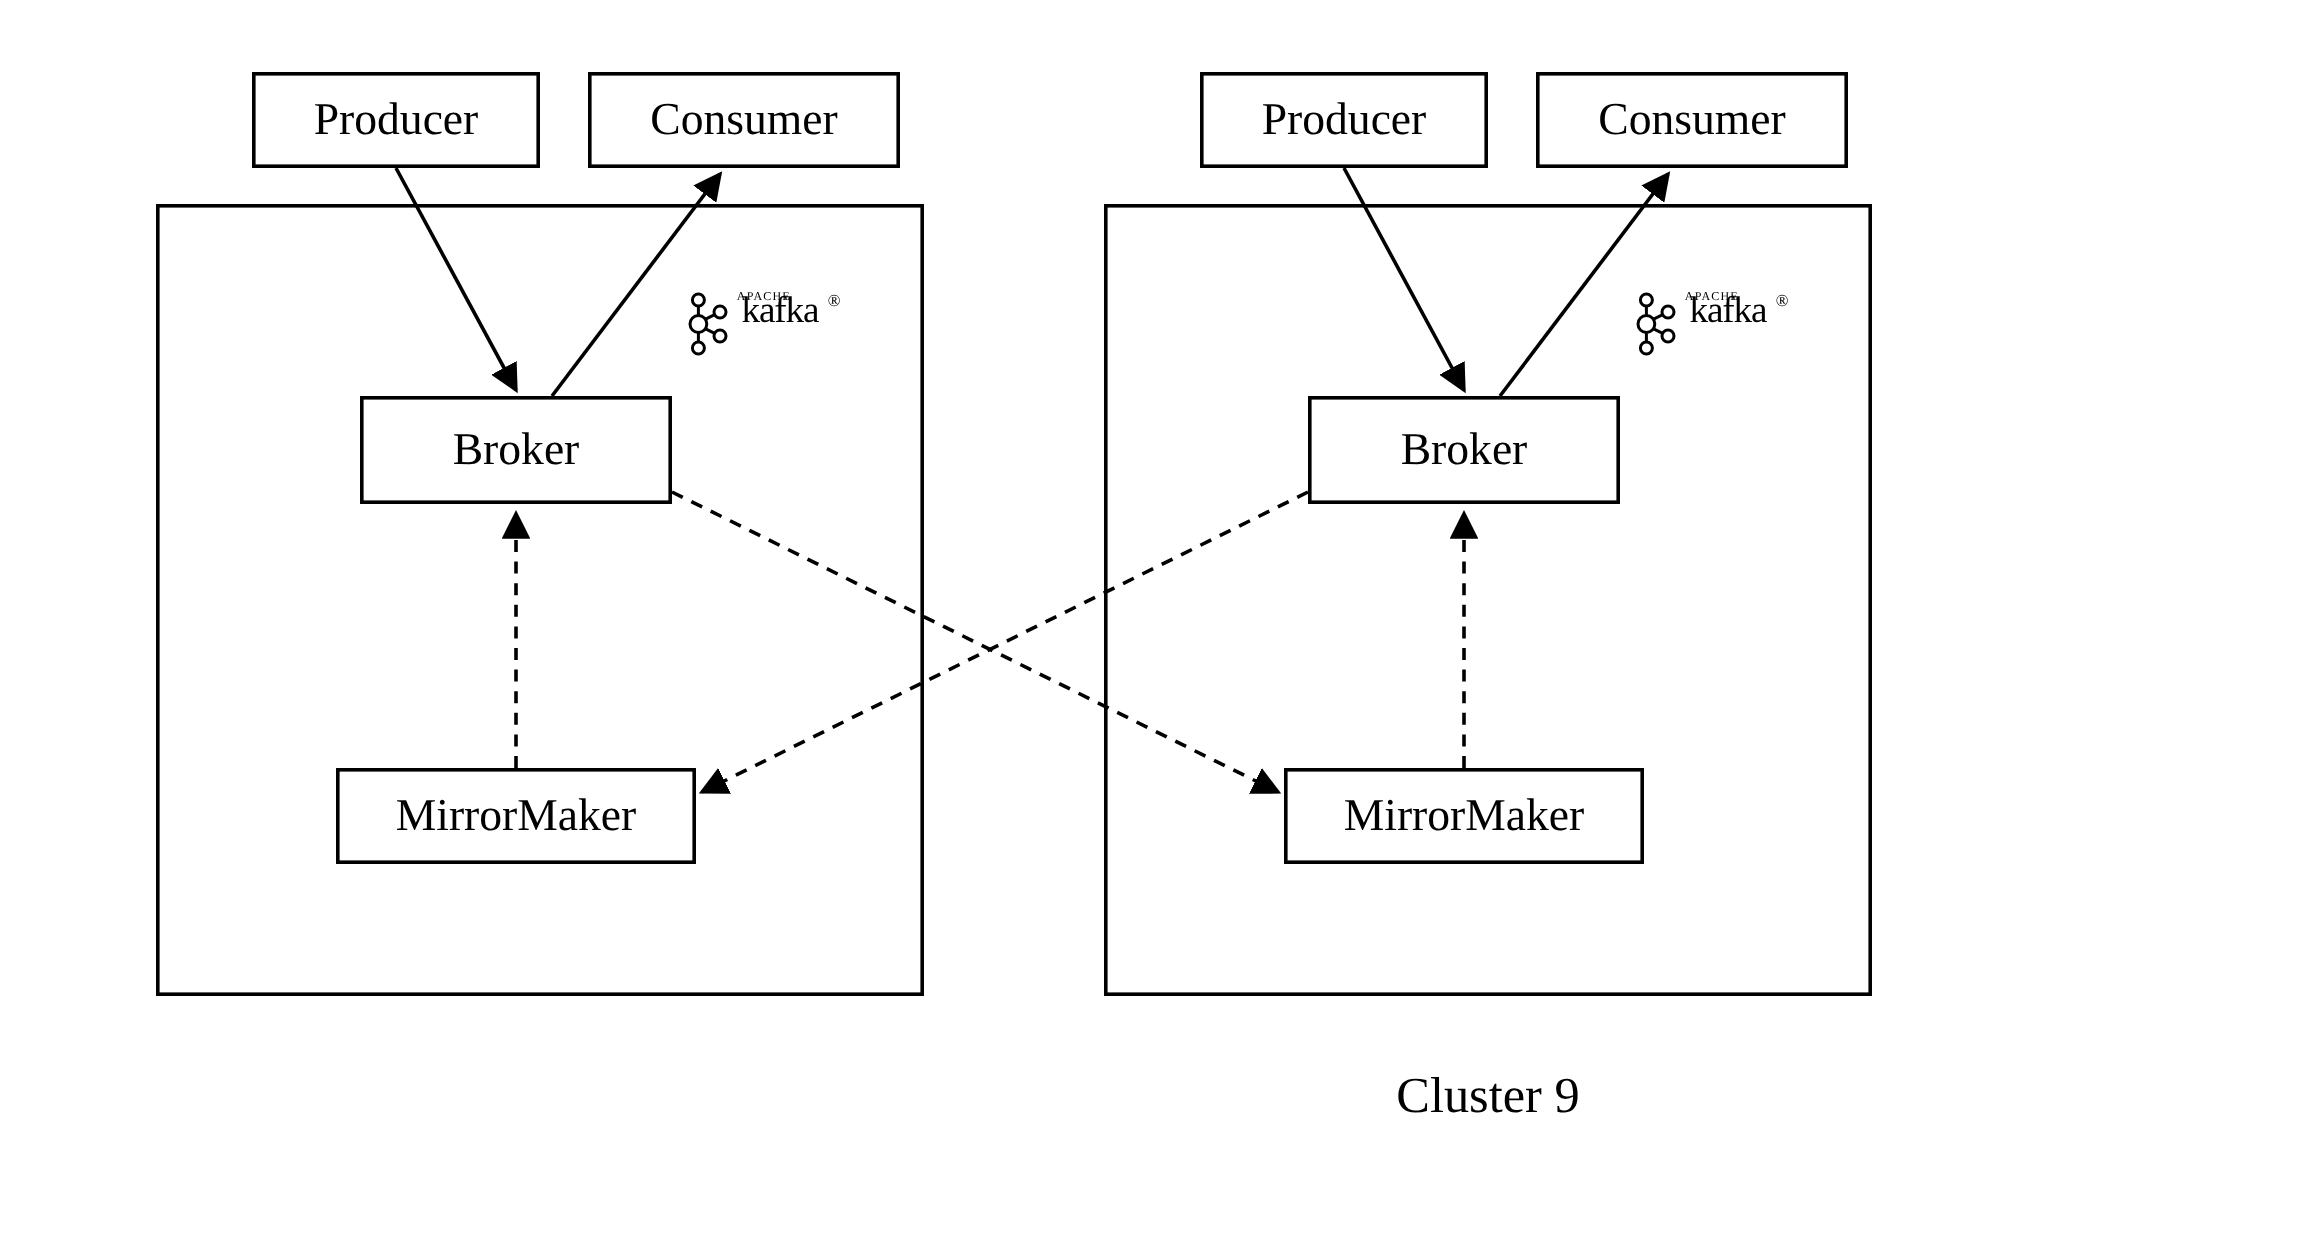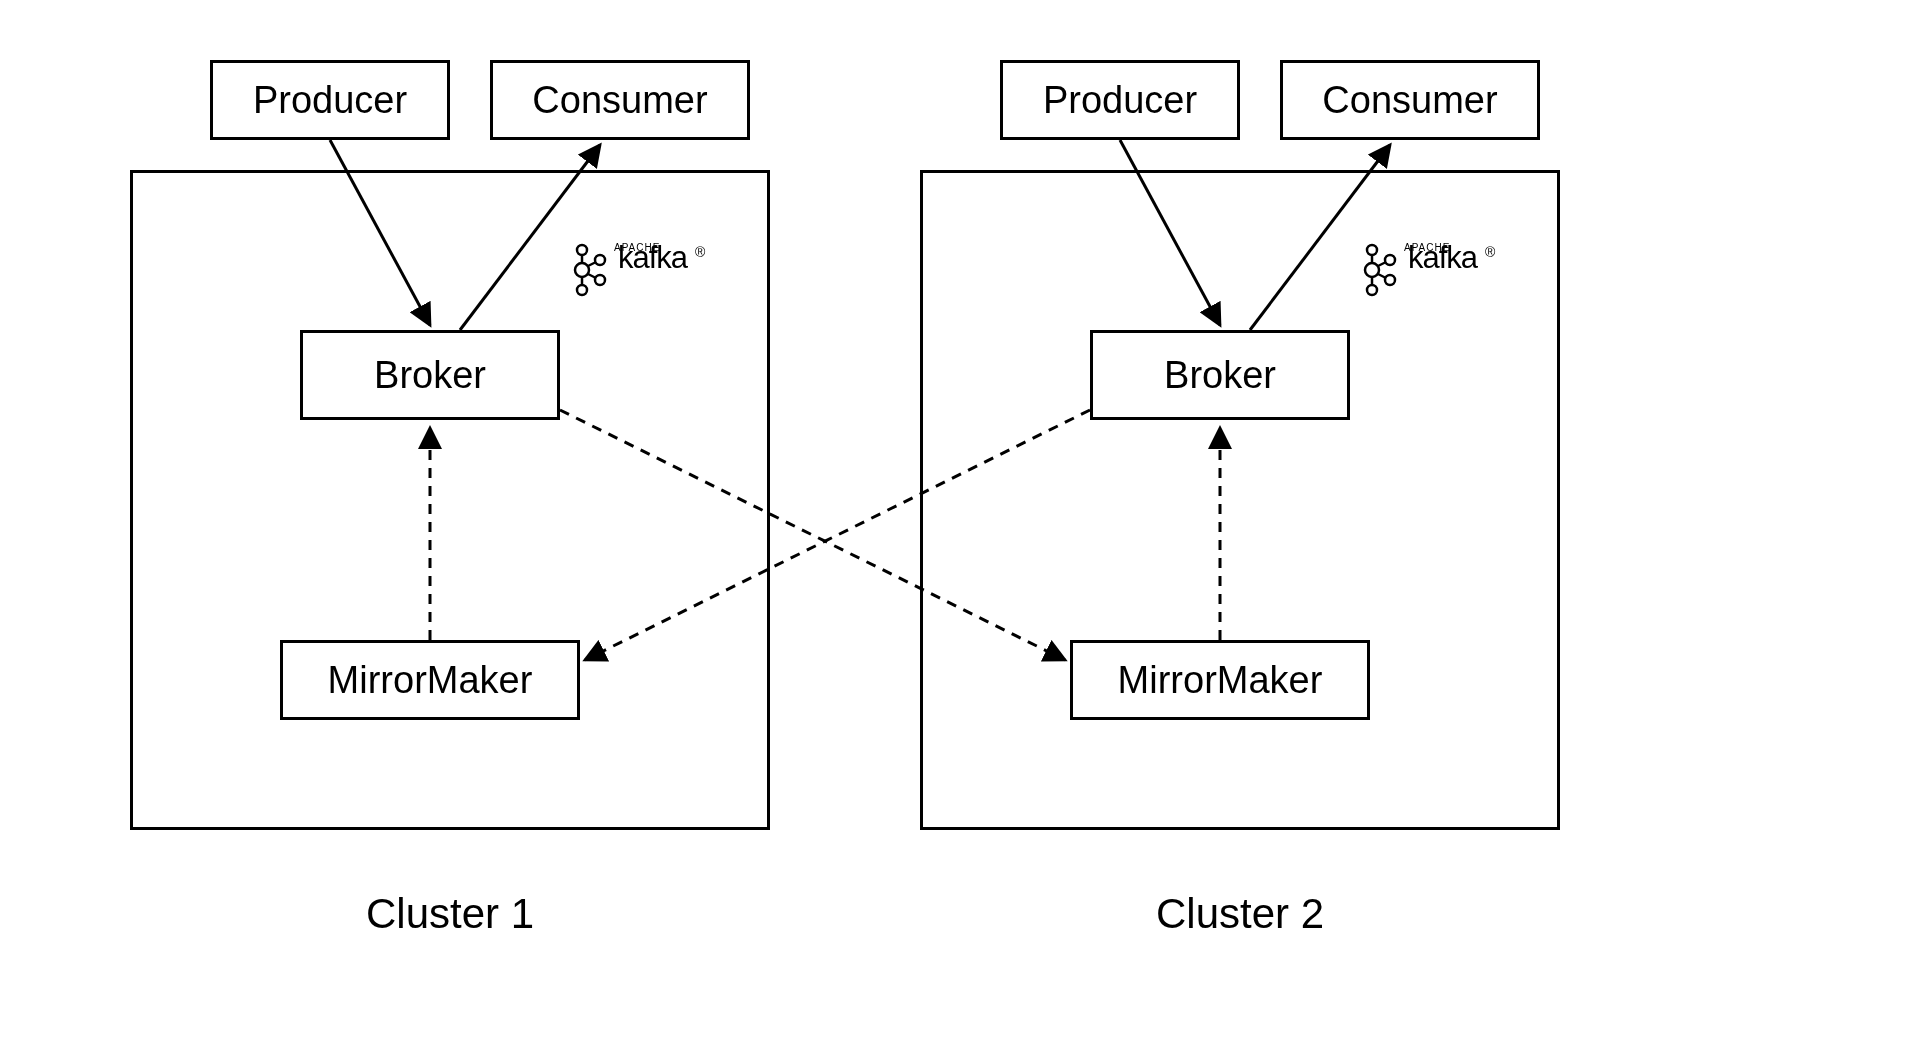--- a/index.html
+++ b/index.html
@@ -10,20 +10,21 @@
       height: 1040px;
       position: relative;
     }
     .canvas {
       position: absolute;
       left: 50%;
       top: 50%;
       transform: translate(-50%, -50%);
       width: 1920px;
       height: 1040px;
+      font-family: Liberation Serif, serif;
     }
     .box {
       position: absolute;
       border: 3px solid #000;
       background: #fff;
       display: flex;
       align-items: center;
       justify-content: center;
       font-size: 38px;
     }
@@ -92,25 +93,22 @@
   <div class="box" style="left:1280px; top:60px; width:260px; height:80px;">
     <span>Consumer</span>
   </div>
   <div class="box" style="left:1090px; top:330px; width:260px; height:90px;">
     <span>Broker</span>
   </div>
   <div class="box" style="left:1070px; top:640px; width:300px; height:80px;">
     <span>MirrorMaker</span>
   </div>
 
-  <div class="cluster-label" style="left:330px; top:890px; width:240px;">
-    <span>Cluster 1</span>
-  </div>
   <div class="cluster-label" style="left:1120px; top:890px; width:240px;">
-    <span>Cluster 2</span>
+    <span>Cluster 9</span>
   </div>
 
   <div class="kafka-logo" style="left:570px; top:240px;">
     <svg width="40" height="60" viewBox="0 0 40 60">
       <circle cx="12" cy="10" r="5" fill="none" stroke="#000" stroke-width="2.5"></circle>
       <circle cx="12" cy="30" r="7" fill="none" stroke="#000" stroke-width="2.5"></circle>
       <circle cx="12" cy="50" r="5" fill="none" stroke="#000" stroke-width="2.5"></circle>
       <circle cx="30" cy="20" r="5" fill="none" stroke="#000" stroke-width="2.5"></circle>
       <circle cx="30" cy="40" r="5" fill="none" stroke="#000" stroke-width="2.5"></circle>
       <line x1="12" y1="15" x2="12" y2="23" stroke="#000" stroke-width="2.5"></line>

